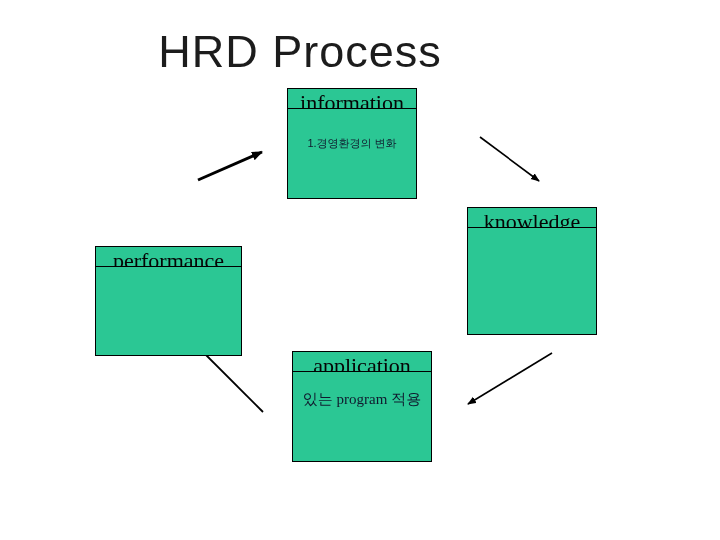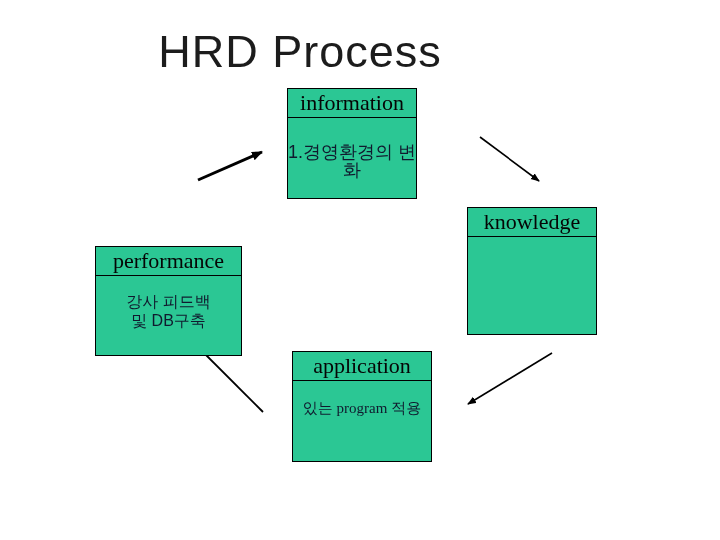--- a/index.html
+++ b/index.html
@@ -36,27 +36,27 @@
     box-sizing: border-box;
     color: #0c1320;
   }
   .pbox .pbox-title {
     font-family: "Liberation Serif", "DejaVu Serif", serif;
     font-size: 22px;
     text-align: center;
     color: #050505;
     border-bottom: 1.5px solid #000000;
     line-height: 28px;
-    height: 29px;
+    height: 20px;
     box-sizing: border-box;
     overflow: hidden;
   }
   .pbox .pbox-body {
     text-align: center;
-    font-size: 18px;
+    font-size: 11px;
     line-height: 18px;
     color: #101a2e;
   }
 
   .box-information { left: 287px; top: 88px;  width: 130px; height: 111px; }
   .box-information .pbox-body { padding-top: 25px; }
 
   .box-knowledge   { left: 467px; top: 207px; width: 130px; height: 128px; }
   .box-knowledge .pbox-body {
     padding-top: 10px;
@@ -122,24 +122,20 @@
       <div>1.경영환경의 변화</div>
     </div>
   </div>
 
   <div class="pbox box-knowledge">
     <div class="pbox-title">knowledge</div>
   </div>
 
   <div class="pbox box-performance">
     <div class="pbox-title">performance</div>
-    <div class="pbox-body">
-      <div>강사 피드백</div>
-      <div>및 DB구축</div>
-    </div>
   </div>
 
   <div class="pbox box-application">
     <div class="pbox-title">application</div>
     <div class="pbox-body">
       <div>있는 program 적용</div>
     </div>
   </div>
 
 

